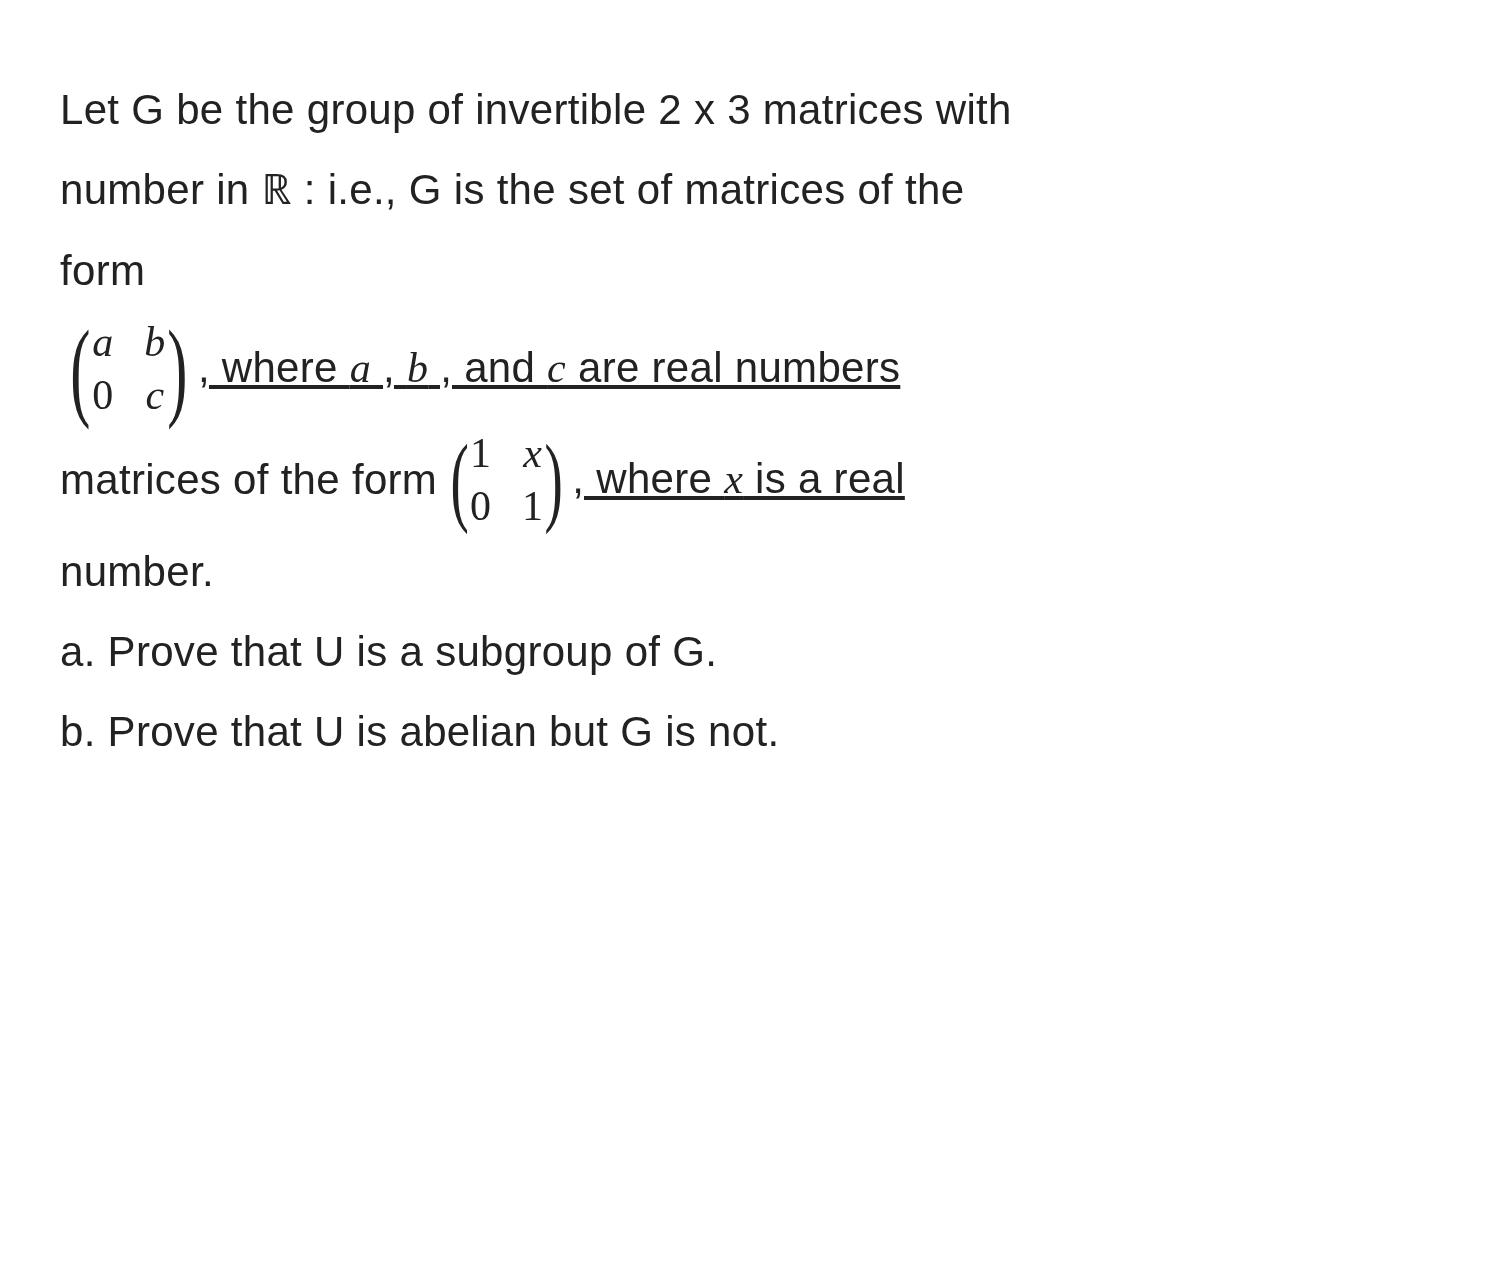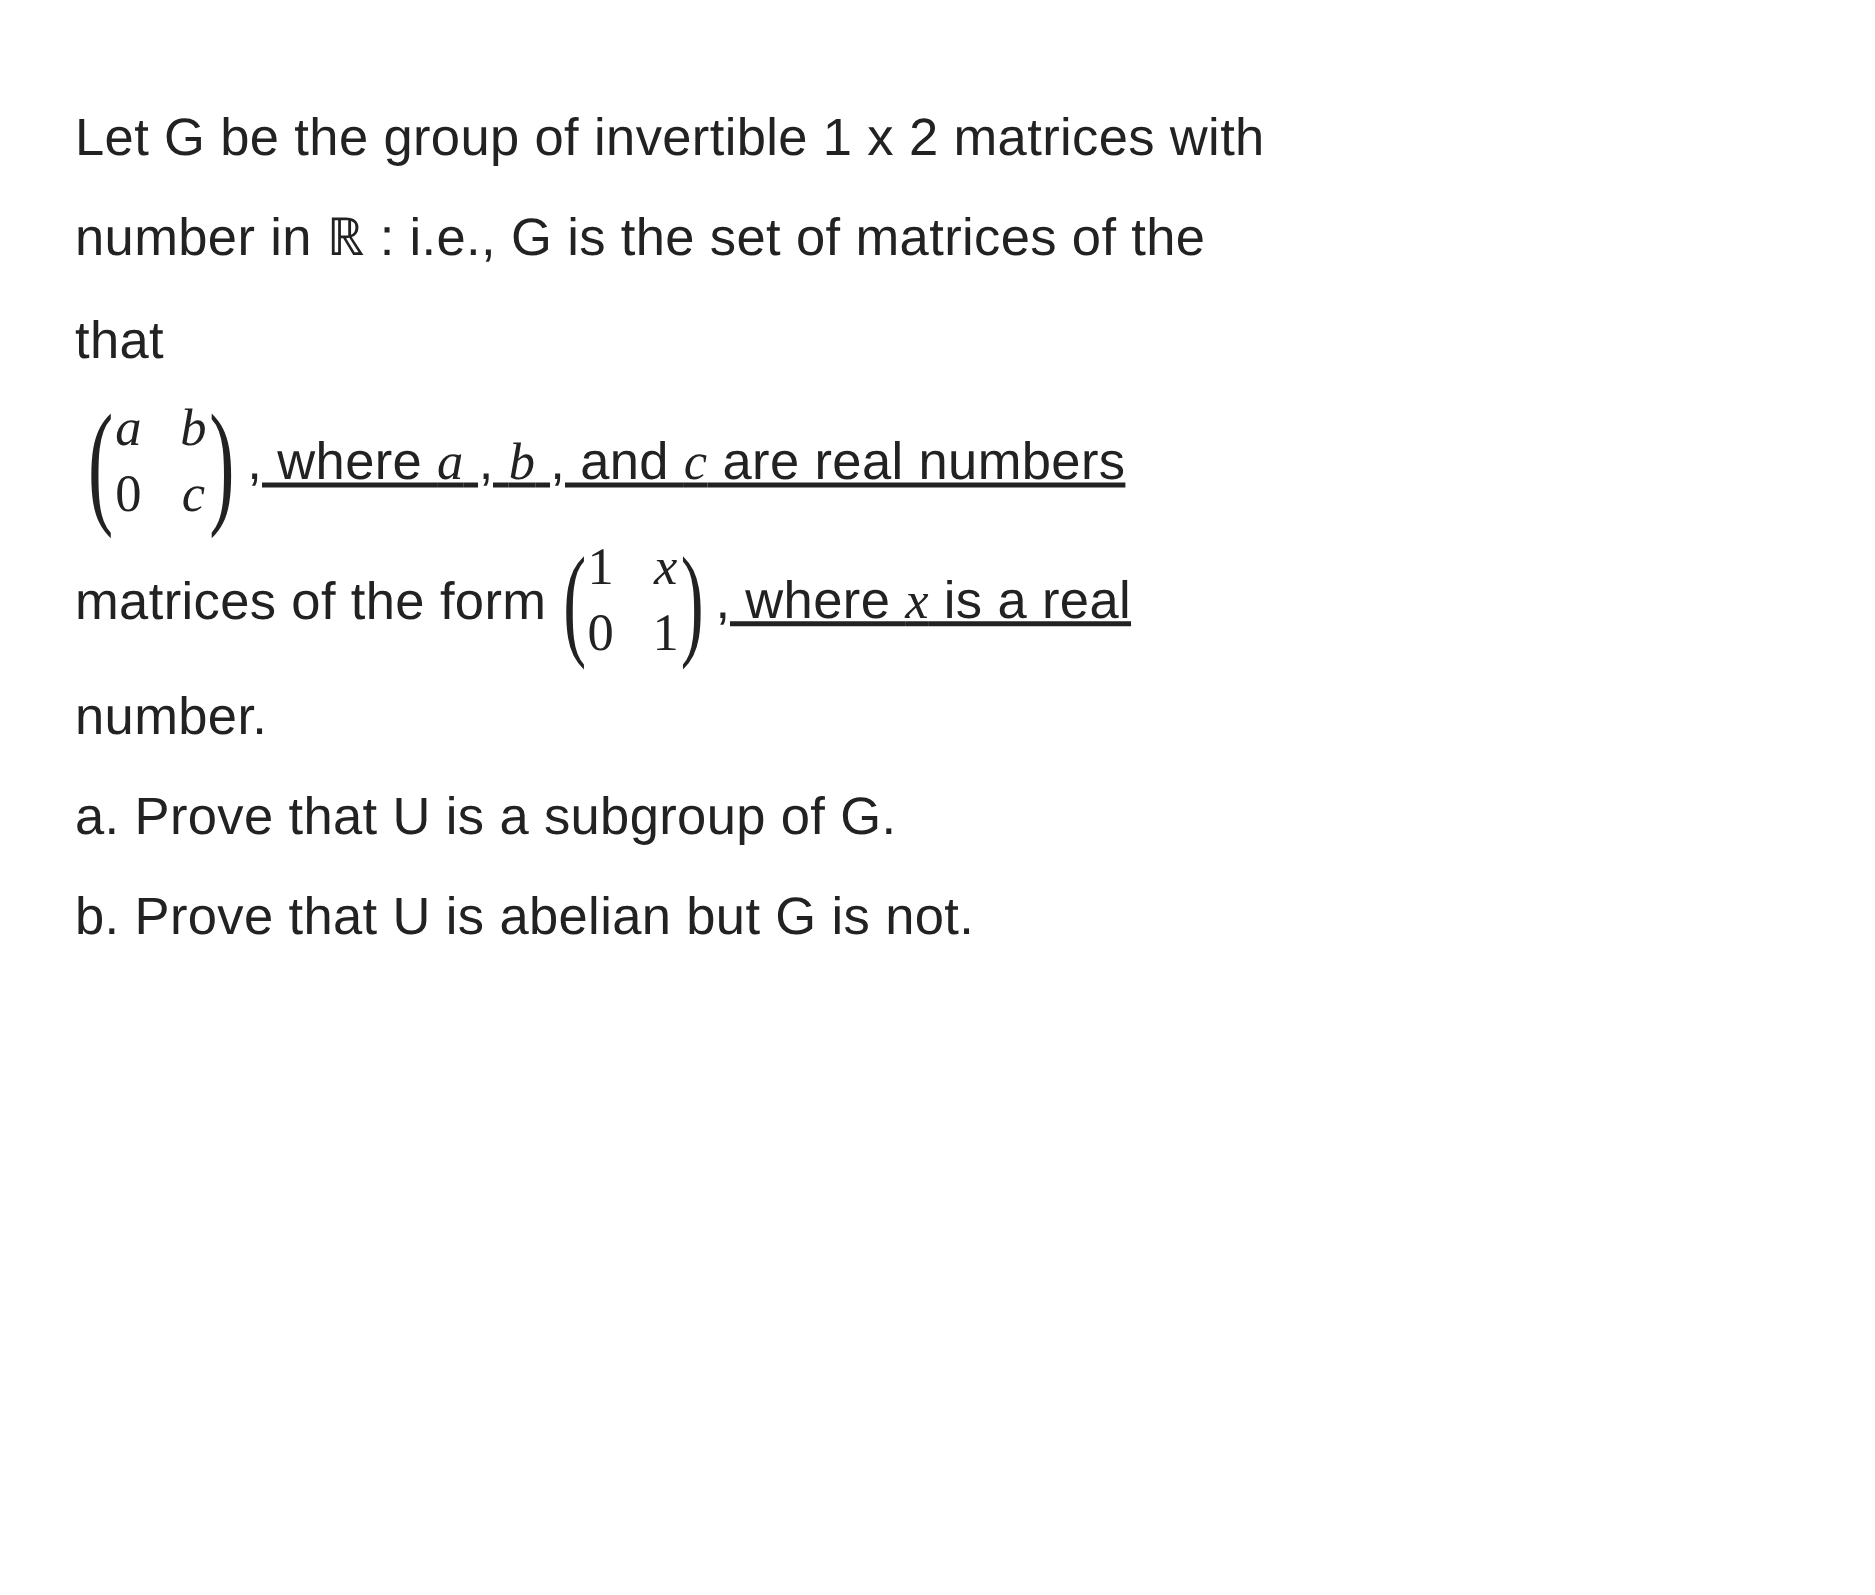--- a/index.html
+++ b/index.html
@@ -90,23 +90,23 @@
       white-space: nowrap;
       text-decoration: underline;
     }
   </style>
 </head>
 <body>
 
 <div class="content">
 
   <div>
-    <span>Let G be the group of invertible 1 x 2 matrices with</span><br>
+    <span>Let G be the group of invertible 2 x 3 matrices with</span><br>
     <span>number in </span><span class="bb">ℝ</span><span> : i.e., G is the set of matrices of the</span><br>
-    <span>that</span>
+    <span>form</span>
   </div>
 
   <div class="line-with-matrix" style="margin-top:6px;">
     <span class="matrix-wrap">
       <span class="paren">(</span>
       <span class="matrix-body">
         <span class="matrix-row">
           <span class="matrix-cell">a</span>
           <span class="matrix-cell">b</span>
         </span>

